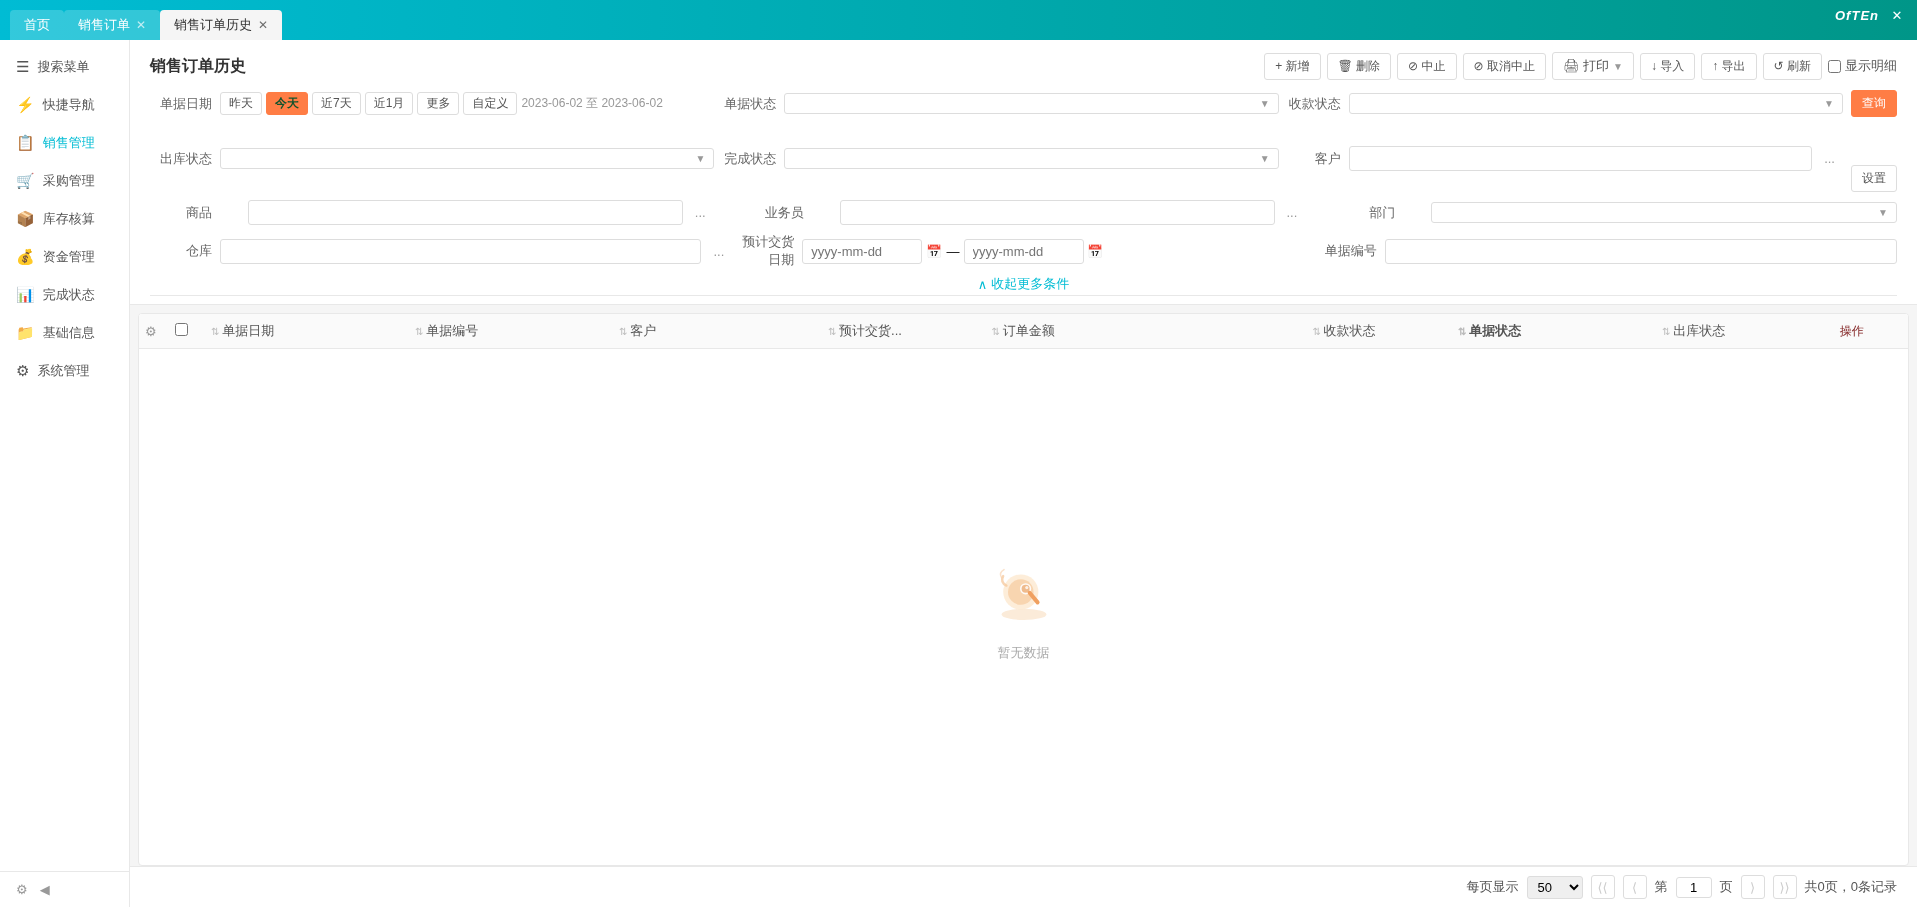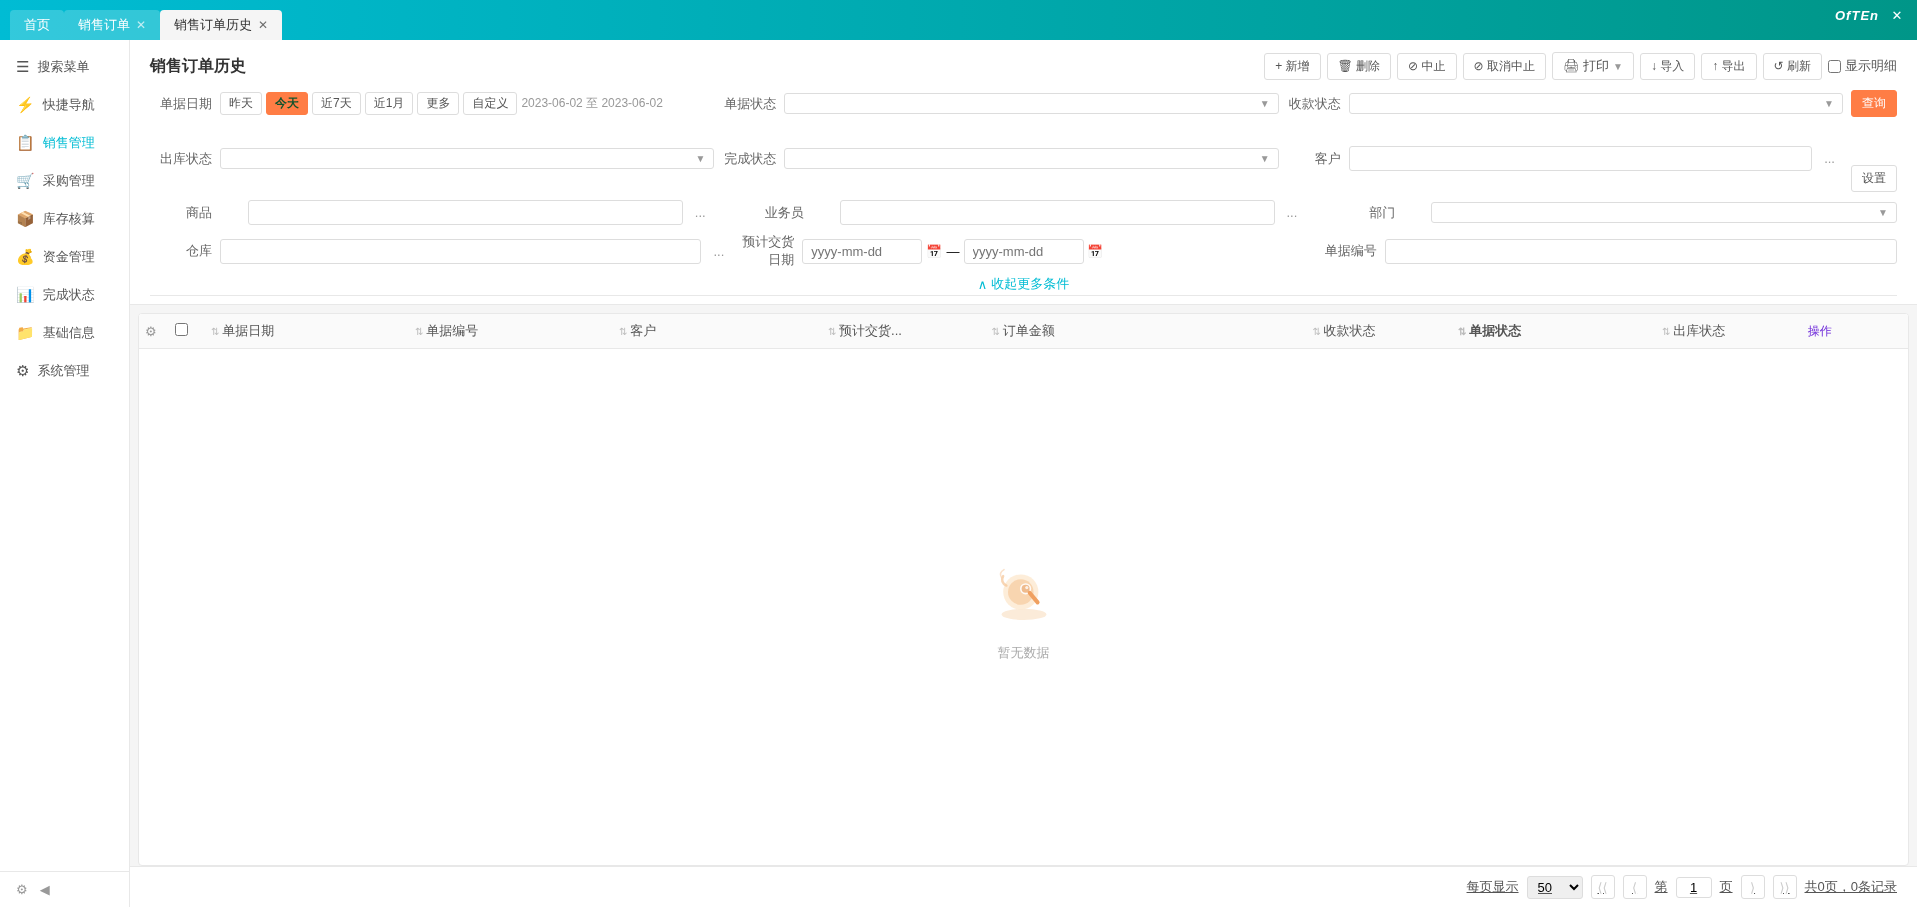--- a/index.html
+++ b/index.html
@@ -285,21 +285,20 @@
     .pagination {
       background: white;
       border-top: 1px solid #e8e8e8;
       padding: 8px 20px;
       display: flex;
       align-items: center;
       justify-content: flex-end;
       gap: 8px;
       font-size: 12px;
       color: #555;
-      text-decoration: underline;
     }
     .page-size-select {
       border: 1px solid #ddd;
       border-radius: 3px;
       padding: 2px 6px;
       cursor: pointer;
     }
     .page-btn {
       width: 24px;
       height: 24px;
@@ -527,21 +526,21 @@
                   <th style="width: 30px; background: rgb(250, 250, 250); border-bottom: 1px solid rgb(232, 232, 232); padding: 8px 6px;"><span style="cursor:pointer; color:#999;">⚙</span></th>
                   <th style="width: 30px; background: rgb(250, 250, 250); border-bottom: 1px solid rgb(232, 232, 232); padding: 8px 6px;"><input type="checkbox" style=""></th>
                   <th style="background: rgb(250, 250, 250); border-bottom: 1px solid rgb(232, 232, 232); padding: 8px 12px; text-align: left; color: rgb(85, 85, 85); font-weight: normal; white-space: nowrap; font-size: 12px;"><span style="color:#bbb; font-size:10px;">⇅ </span><span>单据日期</span></th>
                   <th style="background: rgb(250, 250, 250); border-bottom: 1px solid rgb(232, 232, 232); padding: 8px 12px; text-align: left; color: rgb(85, 85, 85); font-weight: normal; white-space: nowrap; font-size: 12px;"><span style="color:#bbb; font-size:10px;">⇅ </span><span>单据编号</span></th>
                   <th style="background: rgb(250, 250, 250); border-bottom: 1px solid rgb(232, 232, 232); padding: 8px 12px; text-align: left; color: rgb(85, 85, 85); font-weight: normal; white-space: nowrap; font-size: 12px;"><span style="color:#bbb; font-size:10px;">⇅ </span><span>客户</span></th>
                   <th style="background: rgb(250, 250, 250); border-bottom: 1px solid rgb(232, 232, 232); padding: 8px 12px; text-align: center; color: rgb(85, 85, 85); font-weight: normal; white-space: nowrap; font-size: 12px;"><span style="color:#bbb; font-size:10px;">⇅ </span><span>预计交货...</span></th>
                   <th style="background: rgb(250, 250, 250); border-bottom: 1px solid rgb(232, 232, 232); padding: 8px 12px; text-align: left; color: rgb(85, 85, 85); font-weight: normal; white-space: nowrap; font-size: 12px;"><span style="color:#bbb; font-size:10px;">⇅ </span><span>订单金额</span></th>
                   <th style="background: rgb(250, 250, 250); border-bottom: 1px solid rgb(232, 232, 232); padding: 8px 12px; text-align: right; color: rgb(85, 85, 85); font-weight: normal; white-space: nowrap; font-size: 12px;"><span style="color:#bbb; font-size:10px;">⇅ </span><span>收款状态</span></th>
                   <th style="background: rgb(250, 250, 250); border-bottom: 1px solid rgb(232, 232, 232); padding: 8px 12px; text-align: center; color: rgb(85, 85, 85); font-weight: bold; white-space: nowrap; font-size: 12px;"><span style="color:#bbb; font-size:10px;">⇅ </span><span>单据状态</span></th>
                   <th style="background: rgb(250, 250, 250); border-bottom: 1px solid rgb(232, 232, 232); padding: 8px 12px; text-align: center; color: rgb(85, 85, 85); font-weight: normal; white-space: nowrap; font-size: 12px;"><span style="color:#bbb; font-size:10px;">⇅ </span><span>出库状态</span></th>
-                  <th style="background: rgb(250, 250, 250); border-bottom: 1px solid rgb(232, 232, 232); padding: 8px 12px; text-align: left; color: #6d28d9; font-weight: normal; white-space: nowrap; font-size: 12px;">操作</th>
+                  <th style="background: rgb(250, 250, 250); border-bottom: 1px solid rgb(232, 232, 232); padding: 8px 12px; text-align: center; color: #7f1d1d; font-weight: normal; white-space: nowrap; font-size: 12px;">操作</th>
                 </tr>
               </thead>
               <tbody></tbody>
             </table>
           </div>
           <div style="flex: 1 1 0%; display: flex; flex-direction: column; align-items: center; justify-content: center; color: rgb(153, 153, 153); gap: 12px; padding: 60px 0px;">
   <svg width="80" height="80" viewBox="0 0 100 100">
     <ellipse cx="50" cy="78" rx="28" ry="7" fill="#f5cca0" opacity="0.4"></ellipse>
     <circle cx="46" cy="50" r="22" fill="#fde8d0" opacity="0.8"></circle>
     <circle cx="46" cy="50" r="16" fill="#f5c495" opacity="0.6"></circle>

